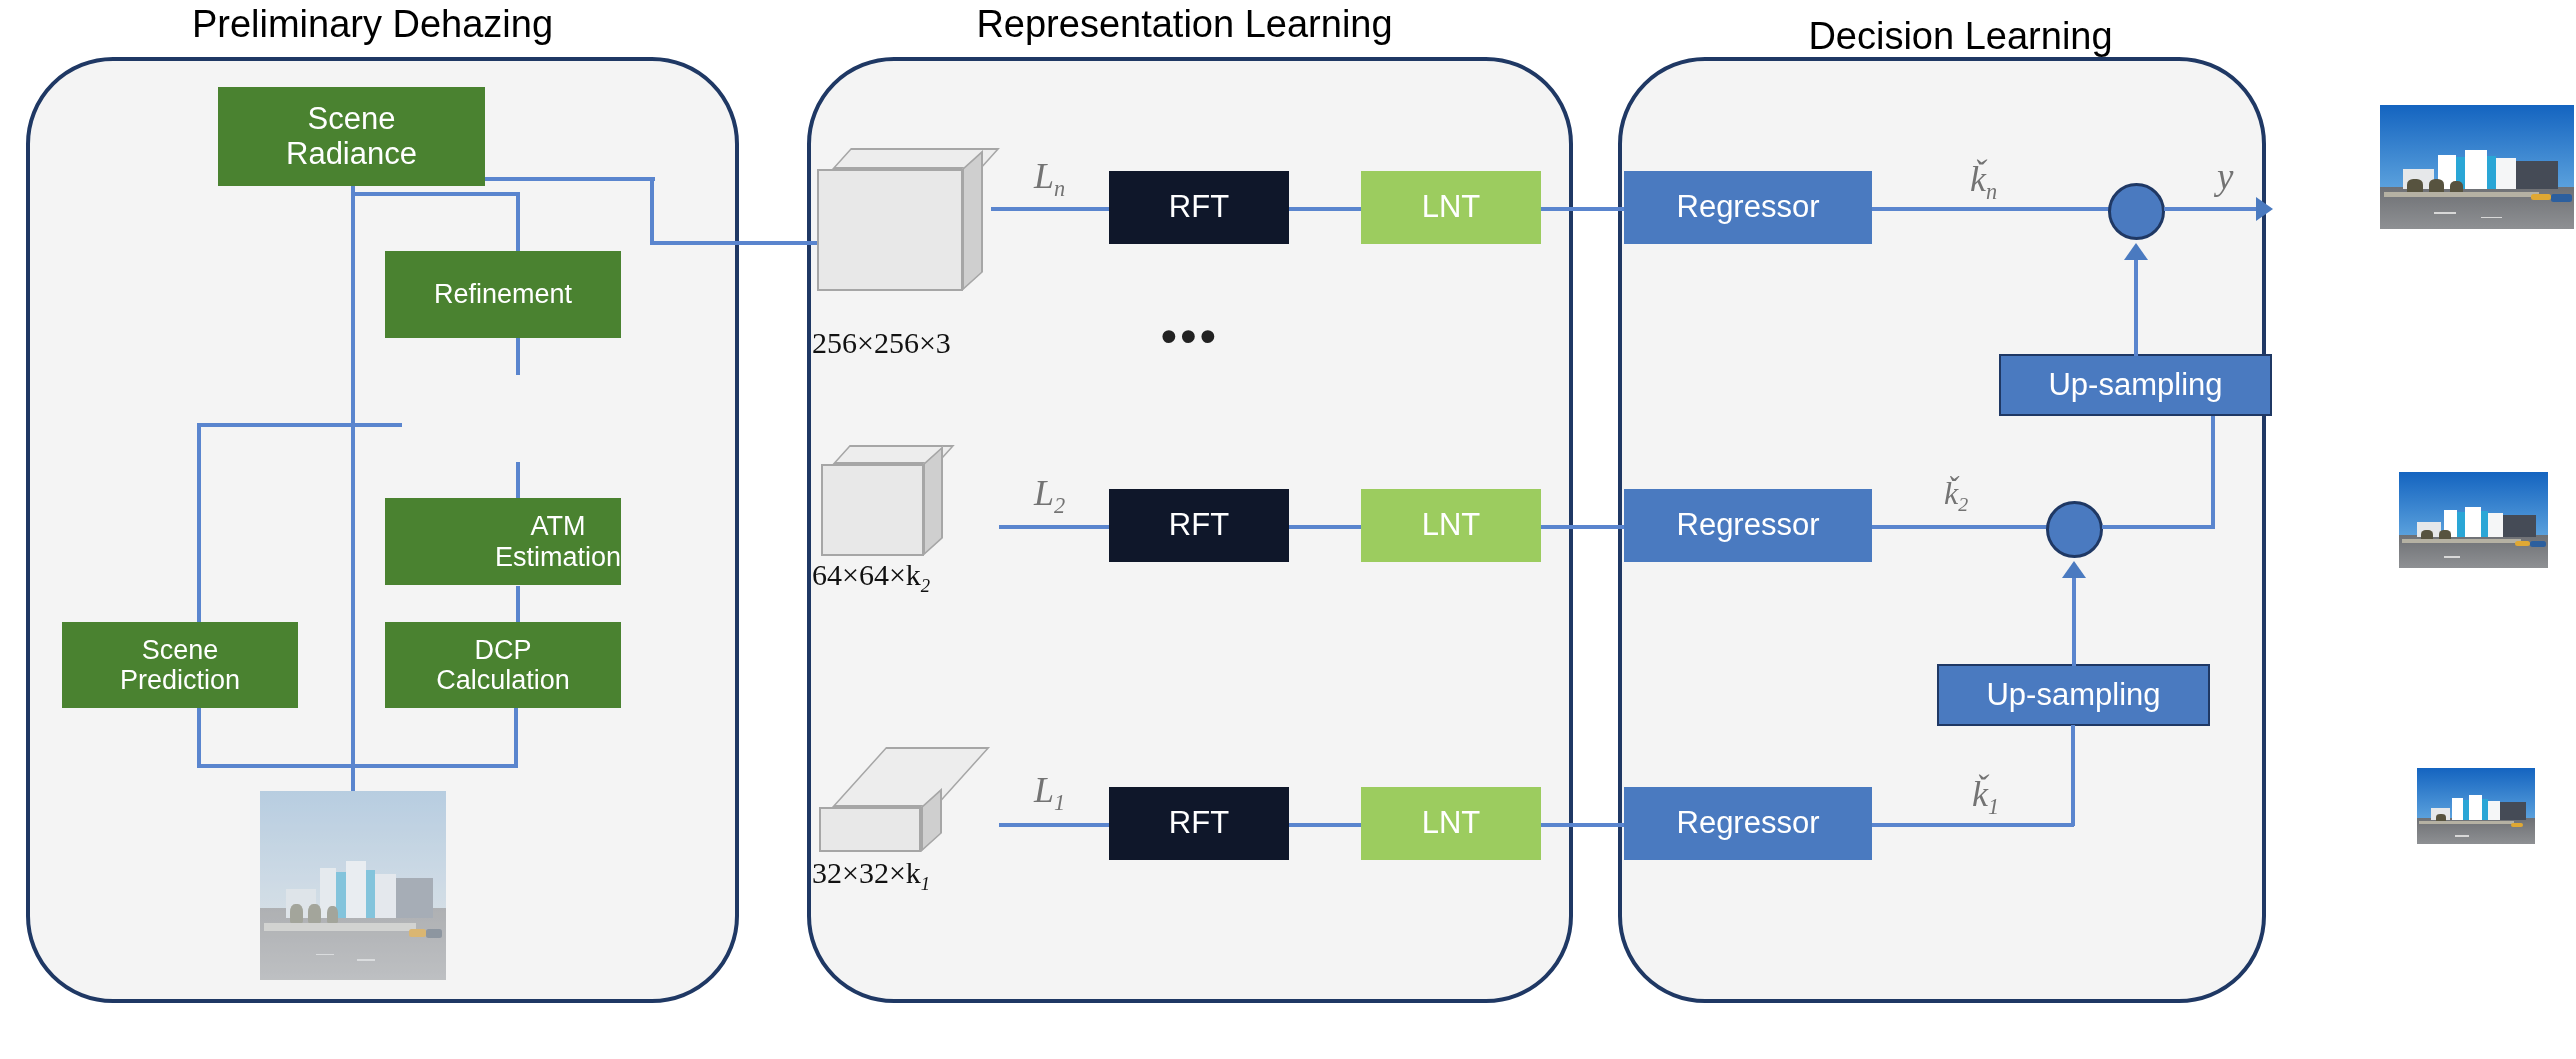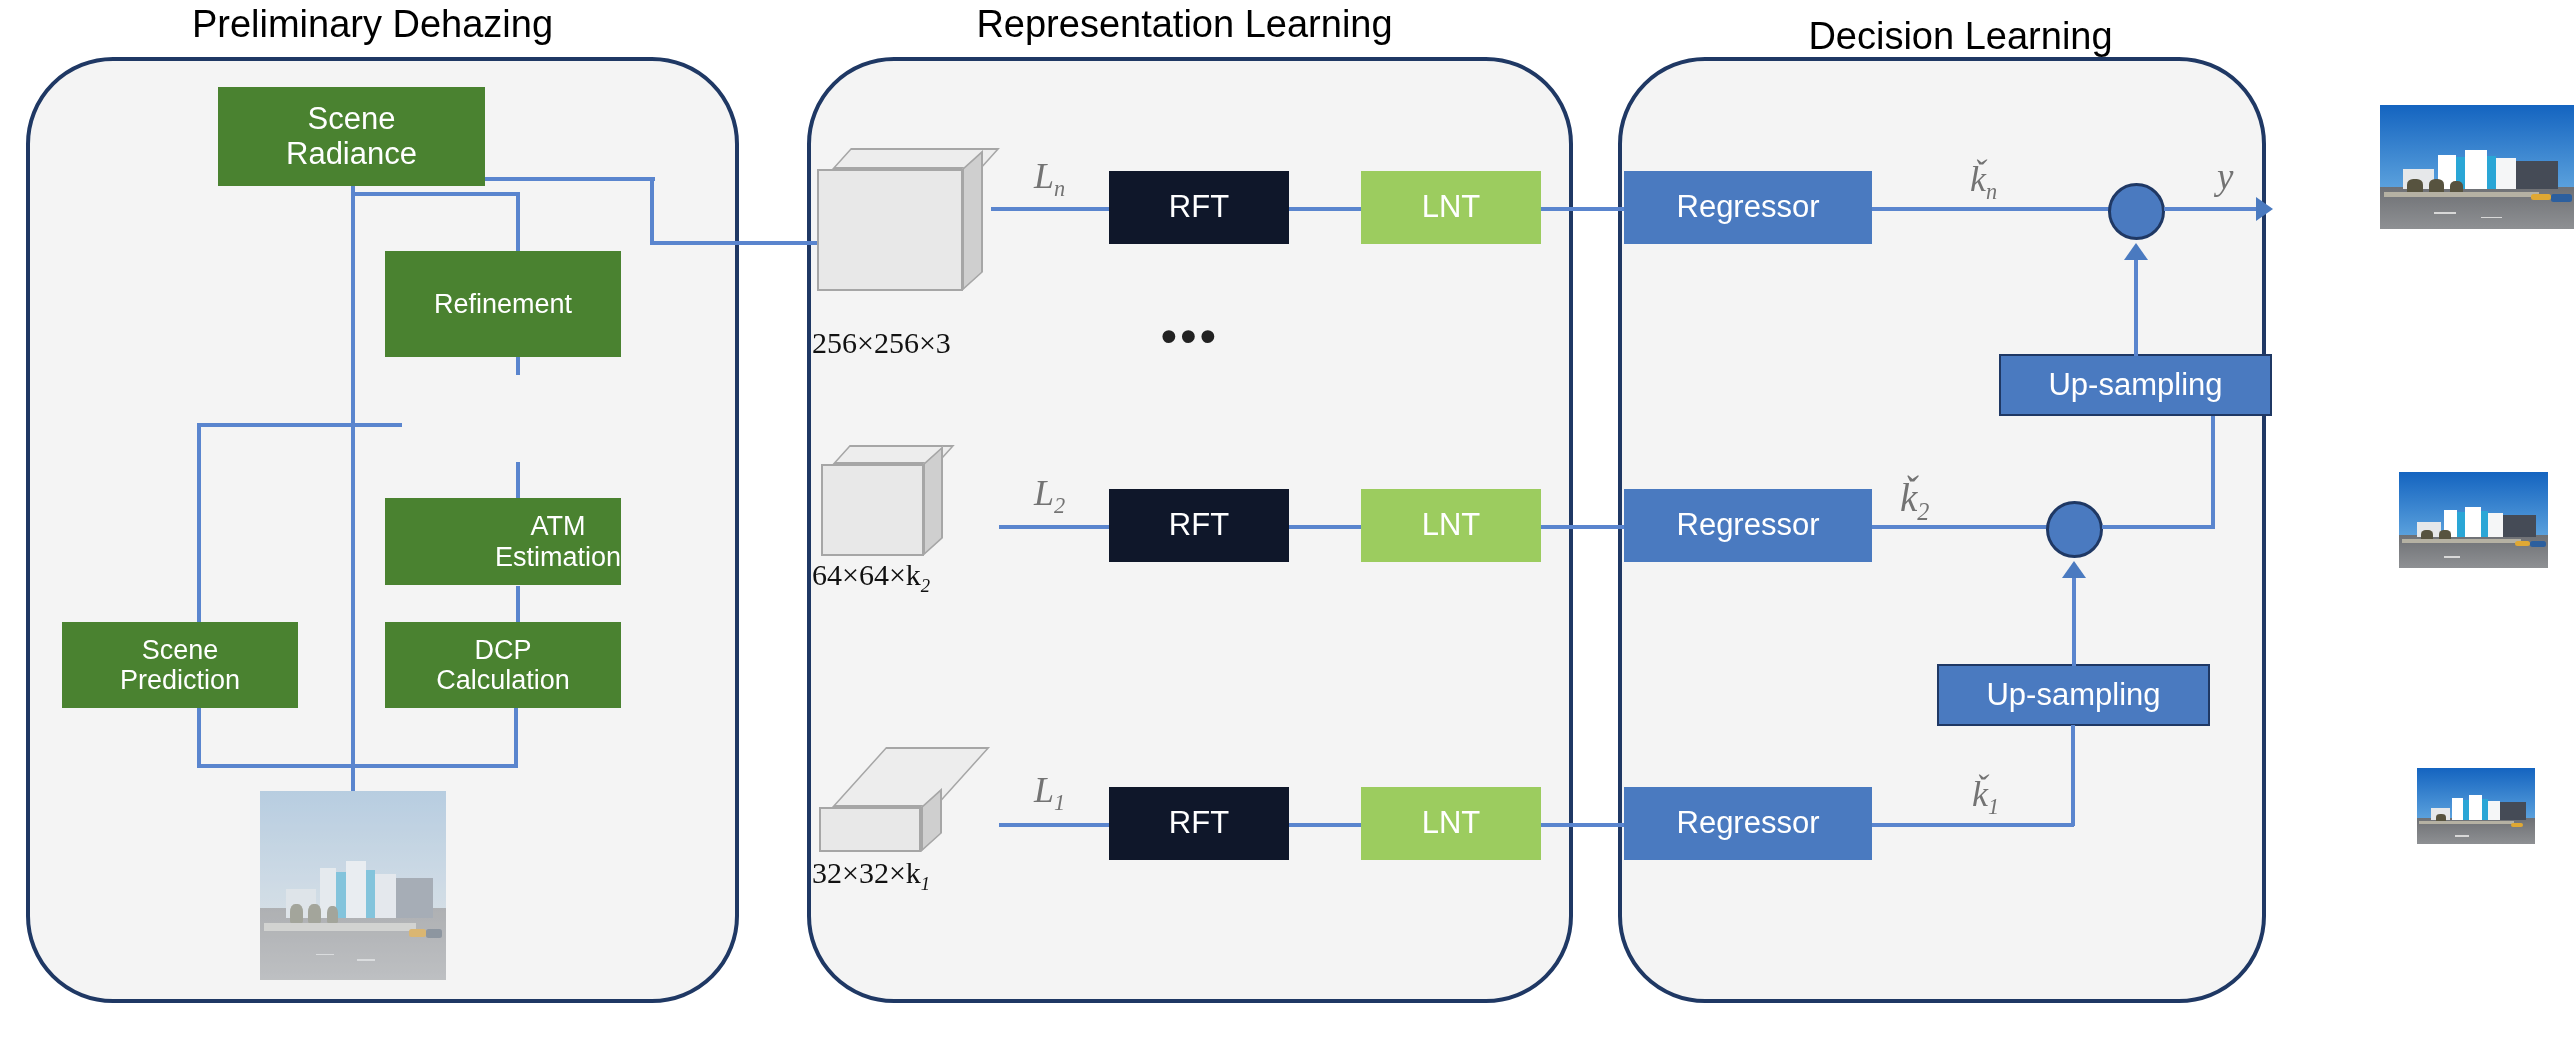--- a/index.html
+++ b/index.html
@@ -148,21 +148,21 @@
 
   <div class="vline" style="left:197px;top:707px;height:61px;"></div>
   <div class="hline" style="left:197px;top:764px;width:321px;"></div>
   <div class="vline" style="left:514px;top:707px;height:61px;"></div>
 
   <div class="box green-dark" style="left:218px;top:87px;font-size:31px;width:267px;height:99px;">
     <span style="white-space:pre-line;">Scene
 Radiance</span>
   </div>
 
-  <div class="box green-dark" style="left:385px;top:251px;font-size:27px;width:236px;height:106px;">
+  <div class="box green-dark" style="left:385px;top:251px;font-size:27px;width:236px;height:87px;">
     <span style="white-space:pre-line;">Refinement</span>
   </div>
 
 
   <div class="box green-dark" style="left:385px;top:498px;font-size:27px;width:236px;height:87px;justify-content:flex-end;">
     <span style="white-space:pre-line;">ATM
 Estimation</span>
   </div>
 
   <div class="box green-dark" style="left:62px;top:622px;font-size:27px;width:236px;height:86px;">
@@ -286,21 +286,21 @@
   <div class="box blue-out" style="left:1999px;top:354px;font-size:31px;width:273px;height:62px;">
     <span>Up-sampling</span>
   </div>
   <div class="vline" style="left:2134px;top:259px;height:97px;"></div>
   <div class="arrow-up" style="left:2124px;top:243px;"></div>
 
   <div class="box blue" style="left:1624px;top:489px;font-size:31px;width:248px;height:73px;">
     <span>Regressor</span>
   </div>
   <div class="hline" style="left:1872px;top:525px;width:180px;"></div>
-  <div class="mlabel" style="left:1900px;top:475px;font-size:39px;">
+  <div class="mlabel" style="left:1944px;top:475px;font-size:32px;">
     ǩ<sub style="font-size:0.62em;">2</sub>
   </div>
   <div class="node-circle" style="left:2046px;top:501px;width:57px;height:57px;"></div>
 
   <div class="hline" style="left:2102px;top:525px;width:113px;"></div>
   <div class="vline" style="left:2211px;top:416px;height:112px;"></div>
 
   <div class="box blue-out" style="left:1937px;top:664px;font-size:31px;width:273px;height:62px;">
     <span>Up-sampling</span>
   </div>

